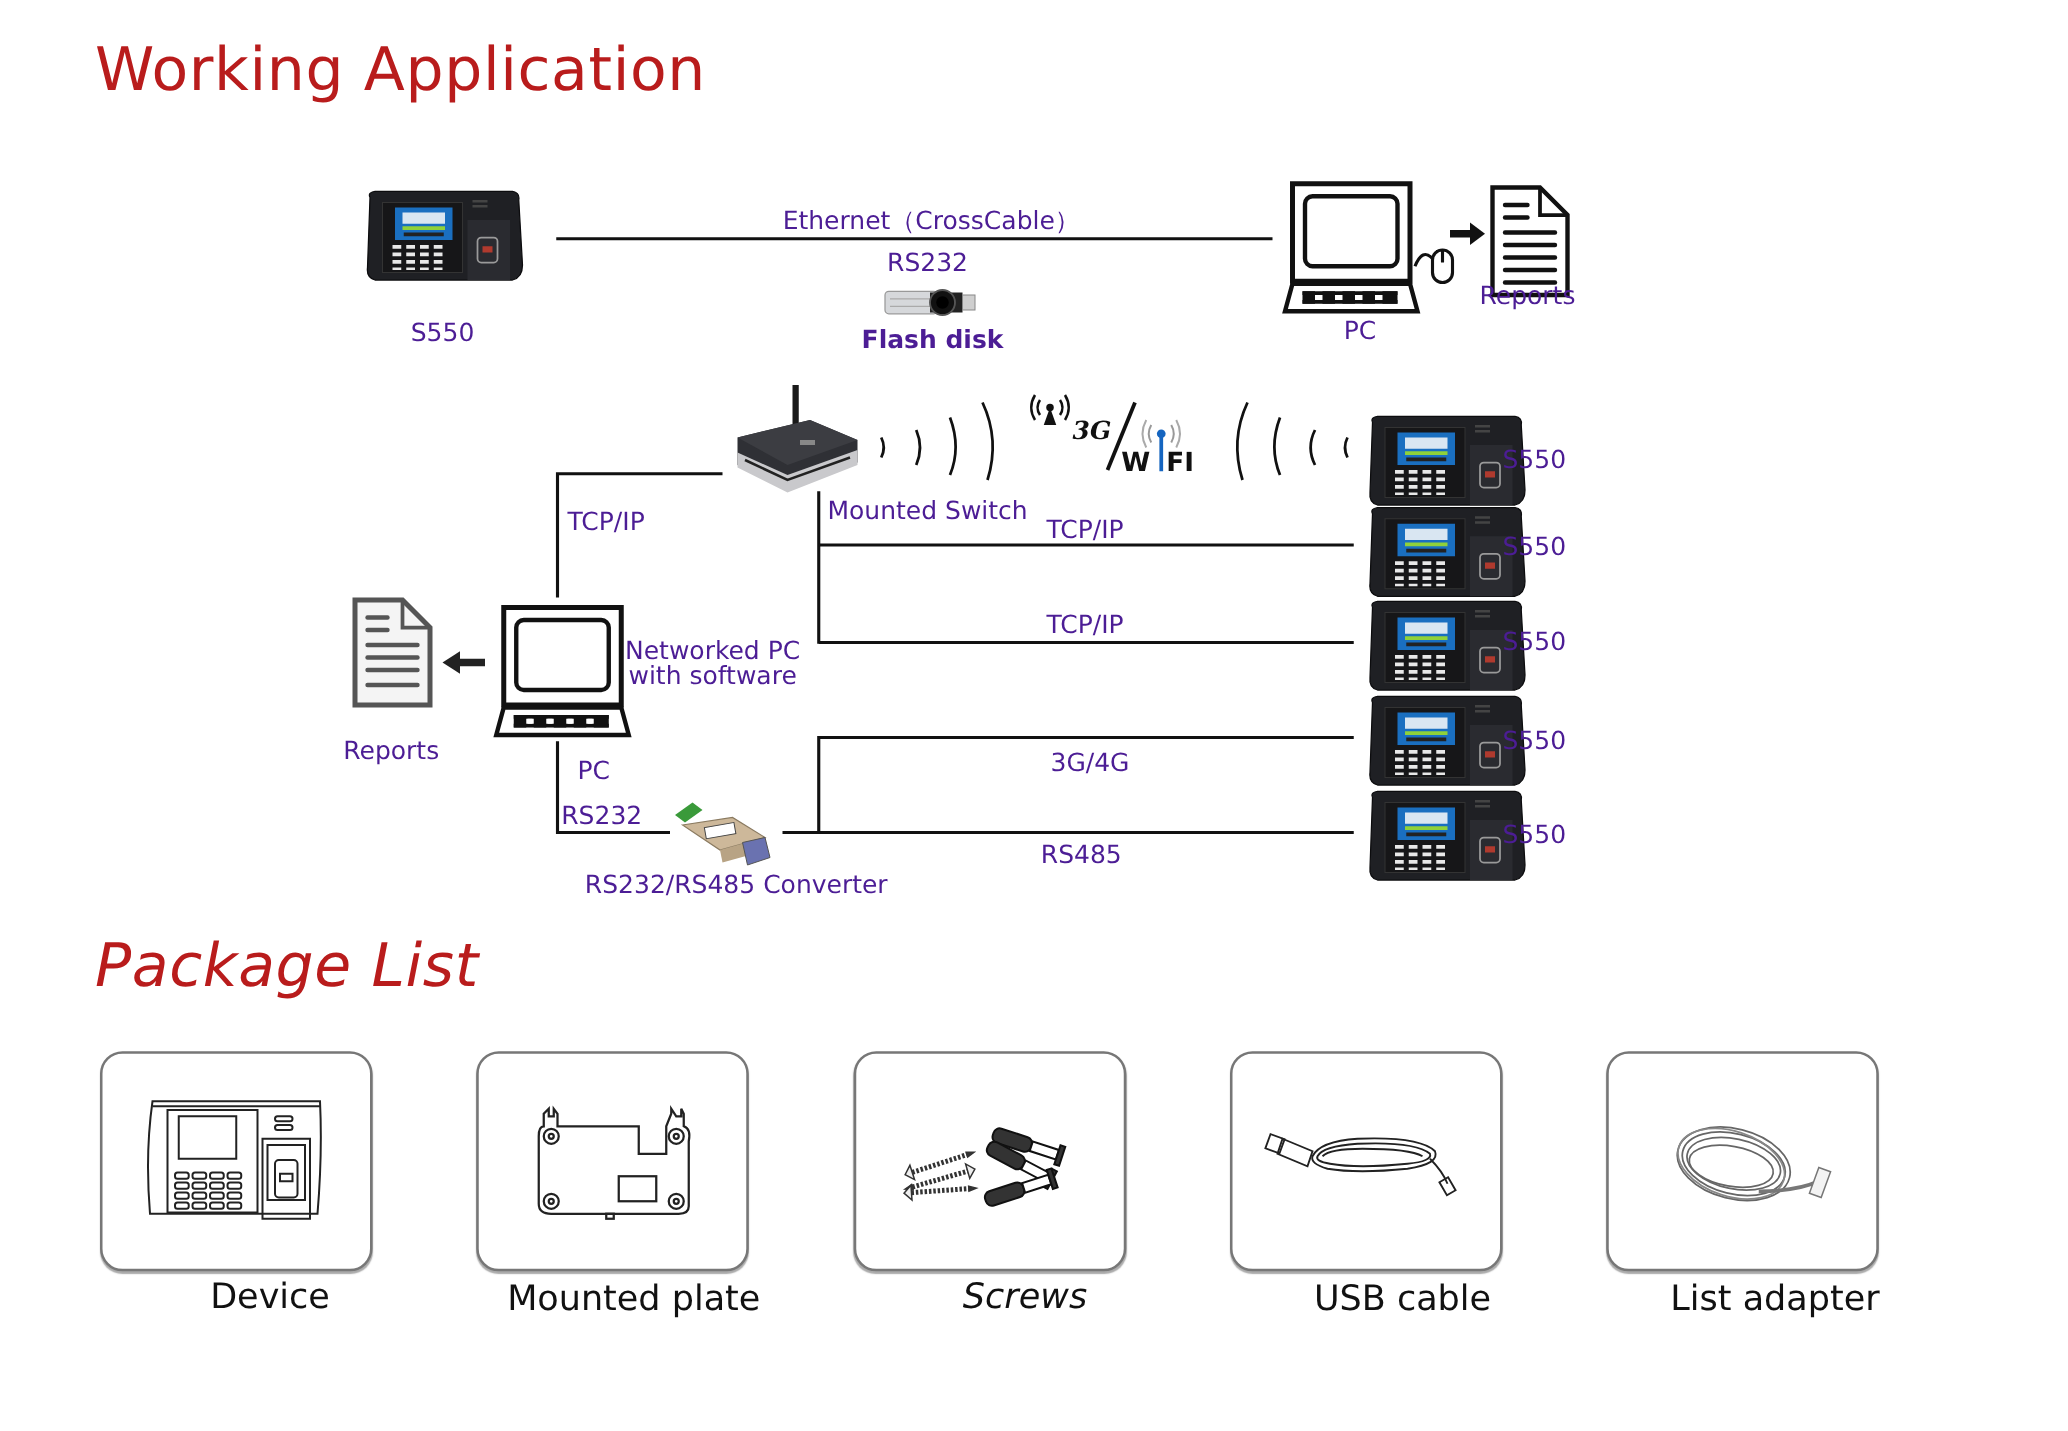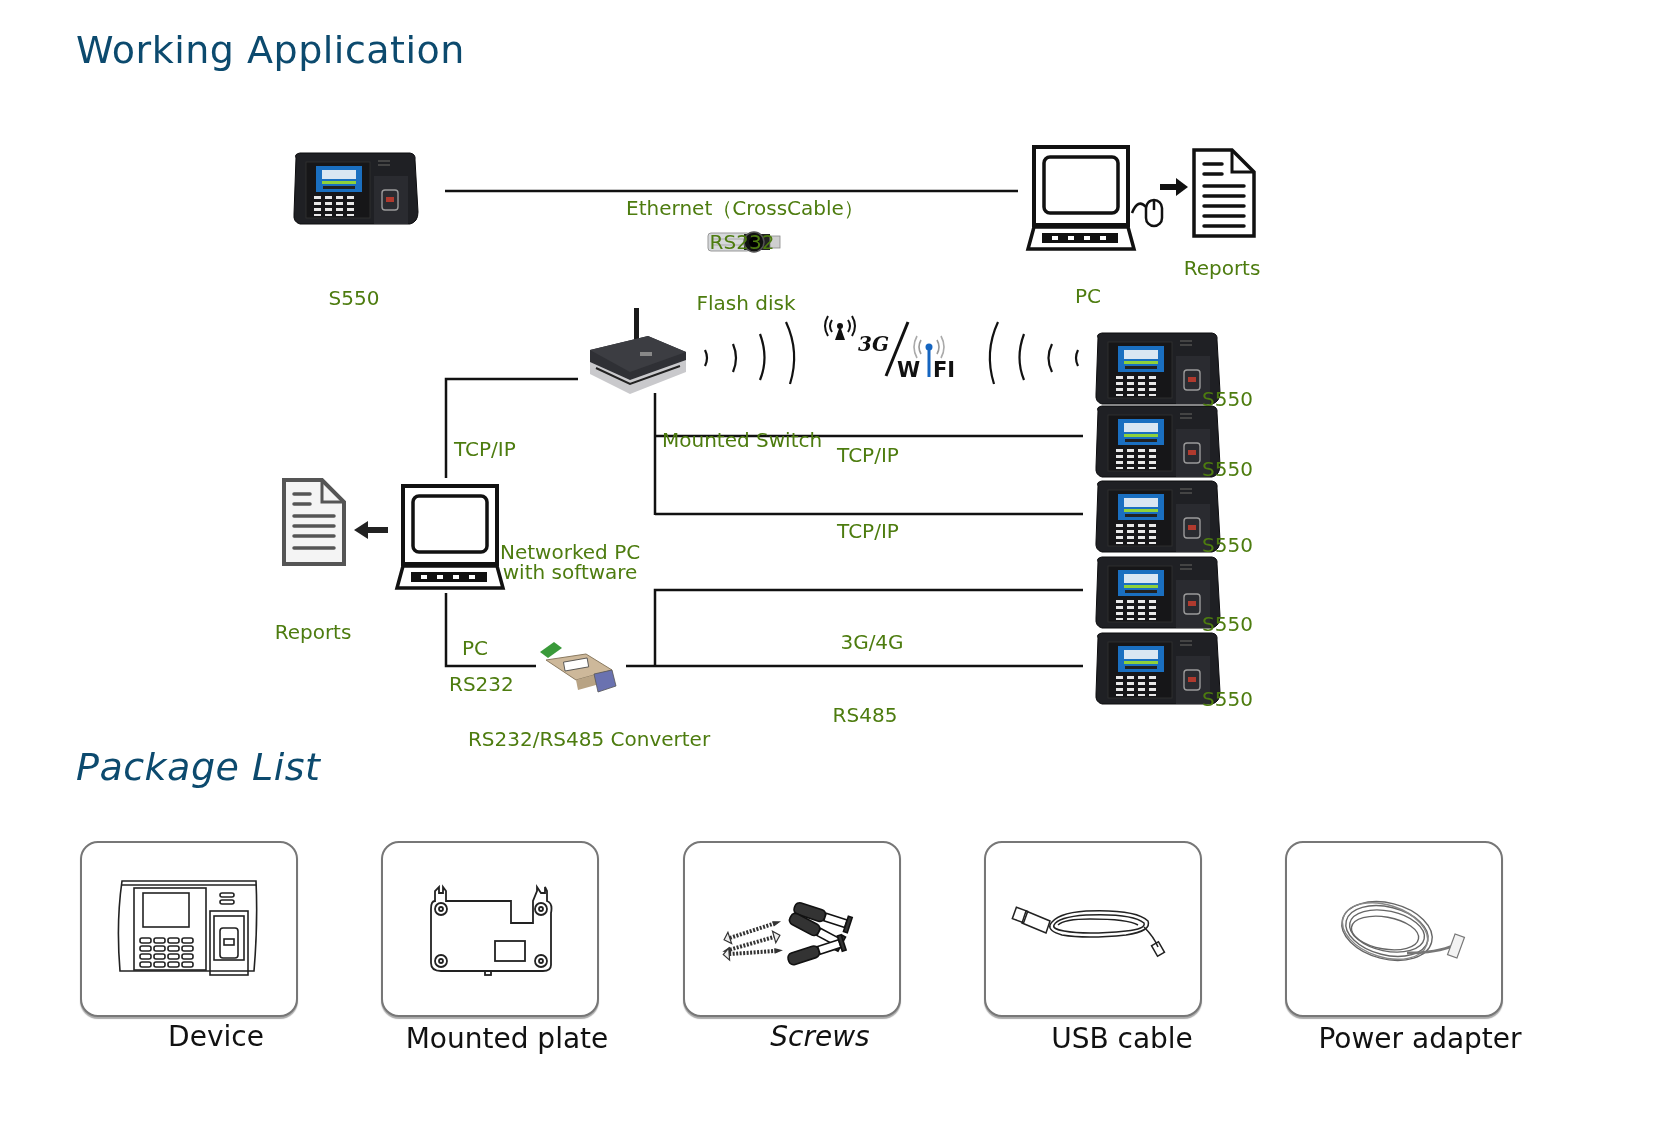--- a/index.html
+++ b/index.html
@@ -1,21 +1,21 @@
 <!DOCTYPE html>
 <html><head>
 <meta charset="utf-8">
 <style>
   html, body { margin: 0; padding: 0; background: #ffffff; }
   body { width: 1654px; height: 1145px; position: relative; overflow: hidden;
          font-family: "DejaVu Sans", sans-serif; color: #1a1a1a; }
-  .section-title { position: absolute; color: #0c4a6e; font-family: "DejaVu Sans", sans-serif;
-                   font-size: 38px; font-weight: normal; letter-spacing: 0.5px; white-space: nowrap; }
-  .lbl { position: absolute; font-size: 20px; white-space: nowrap; color: #4d7c0f;
-         font-family: "DejaVu Sans", sans-serif; margin-top: 32px; }
+  .section-title { position: absolute; color: #b91c1c; font-family: "DejaVu Sans", sans-serif;
+                   font-size: 48px; font-weight: normal; letter-spacing: 0.5px; white-space: nowrap; }
+  .lbl { position: absolute; font-size: 20px; white-space: nowrap; color: #4c1d95;
+         font-family: "DejaVu Sans", sans-serif; }
   .lbl.c { transform: translateX(-50%); text-align: center; }
   svg.diagram { position: absolute; left: 0; top: 0; }
   .card { position: absolute; width: 218px; height: 176px; border: 2px solid #777;
           border-radius: 18px; box-sizing: border-box; background: #fff;
           box-shadow: 0 2px 1px #aaa; }
   .card svg { position: absolute; left: 0; top: 0; }
   .card-label { position: absolute; font-size: 28px; white-space: nowrap;
                 transform: translateX(-50%); color: #111; font-family: "DejaVu Sans", sans-serif; margin-left: 32px; }
   .twoline { line-height: 20px; font-size: 20px; text-align: center; }
 </style>
@@ -203,21 +203,21 @@
   <use href="#s550" x="1094" y="332"></use>
   <use href="#s550" x="1094" y="405"></use>
   <use href="#s550" x="1094" y="480"></use>
   <use href="#s550" x="1094" y="556"></use>
   <use href="#s550" x="1094" y="632"></use>
 </svg>
 
 <div class="lbl c" style="left:354px; top:254px;">S550</div>
 <div class="lbl c" style="left:745px; top:163px;">Ethernet（CrossCable）</div>
 <div class="lbl c" style="left:742px; top:198px;">RS232</div>
-<div class="lbl c" style="left:746px; top:259px;">Flash disk</div>
+<div class="lbl c" style="left:746px; top:259px;font-weight:bold;">Flash disk</div>
 <div class="lbl c" style="left:1088px; top:252px;">PC</div>
 <div class="lbl c" style="left:1222px; top:224px;">Reports</div>
 
 <div class="lbl" style="left:454px; top:405px;">TCP/IP</div>
 <div class="lbl" style="left:662px; top:396px;">Mounted Switch</div>
 <div class="lbl c" style="left:868px; top:411px;">TCP/IP</div>
 <div class="lbl c" style="left:868px; top:487px;">TCP/IP</div>
 <div class="lbl c" style="left:872px; top:598px;">3G/4G</div>
 <div class="lbl c" style="left:865px; top:671px;">RS485</div>
 
@@ -352,13 +352,13 @@
       <ellipse cx="100" cy="88" rx="46" ry="28" transform="rotate(14 100 88)"></ellipse>
       <ellipse cx="100" cy="88" rx="42" ry="24" transform="rotate(14 100 88)"></ellipse>
       <ellipse cx="100" cy="88" rx="38" ry="20" transform="rotate(12 100 88)"></ellipse>
       <ellipse cx="98" cy="90" rx="34" ry="16" transform="rotate(10 98 90)"></ellipse>
       <ellipse cx="98" cy="88" rx="44" ry="26" transform="rotate(18 98 88)" stroke="#888"></ellipse>
       <path d="M120,110 Q150,110 168,102" stroke-width="3" stroke="#777"></path>
     </g>
     <rect x="164" y="92" width="10" height="22" transform="rotate(20 169 103)" fill="#f3f3f3" stroke="#777" stroke-width="1.2"></rect>
   </svg>
 </div>
-<div class="card-label" style="left:1388px; top:1022px;">Power adapter</div>
+<div class="card-label" style="left:1388px; top:1022px;">List adapter</div>
 
 </body></html>

